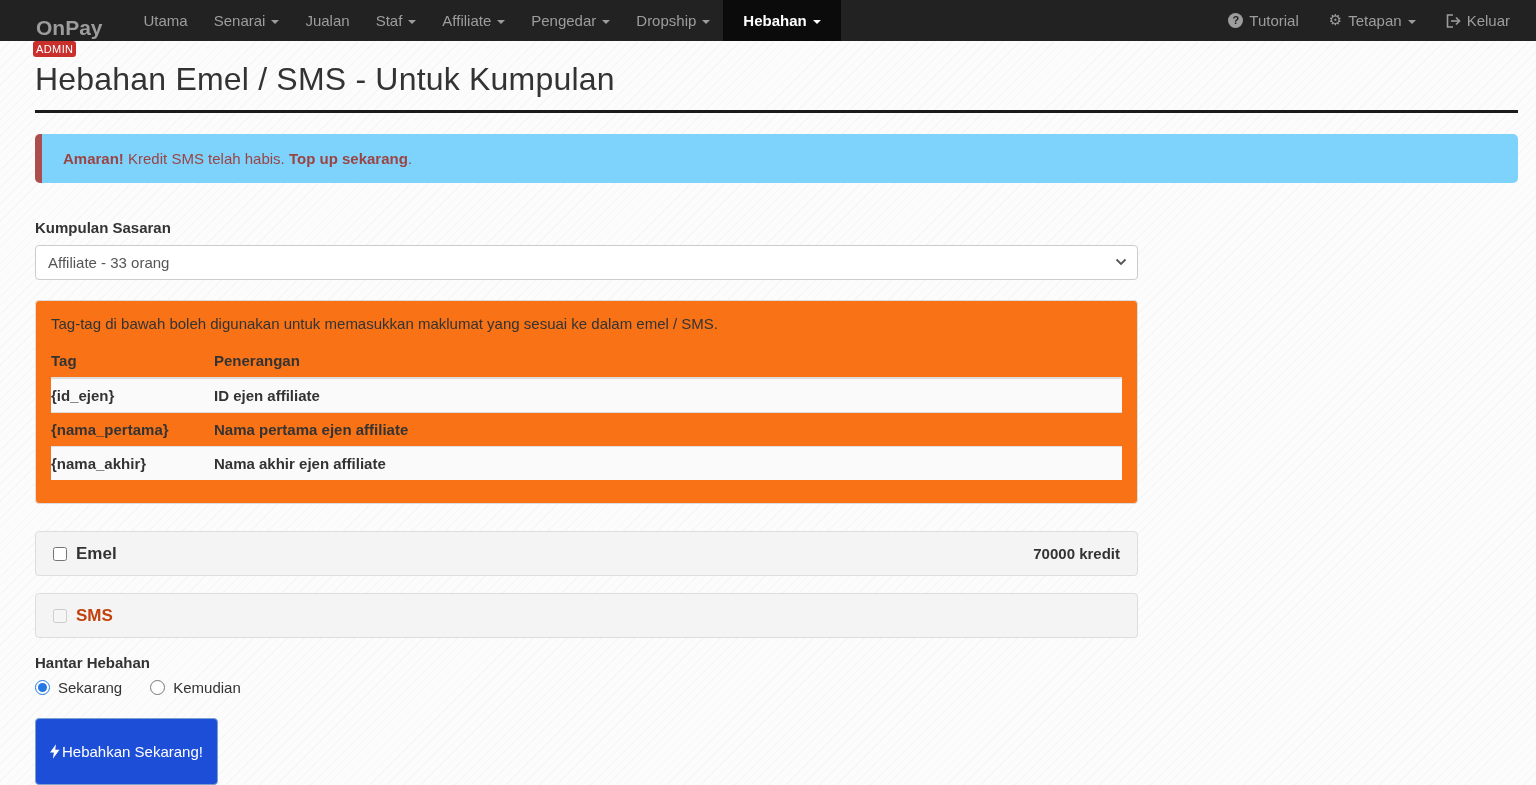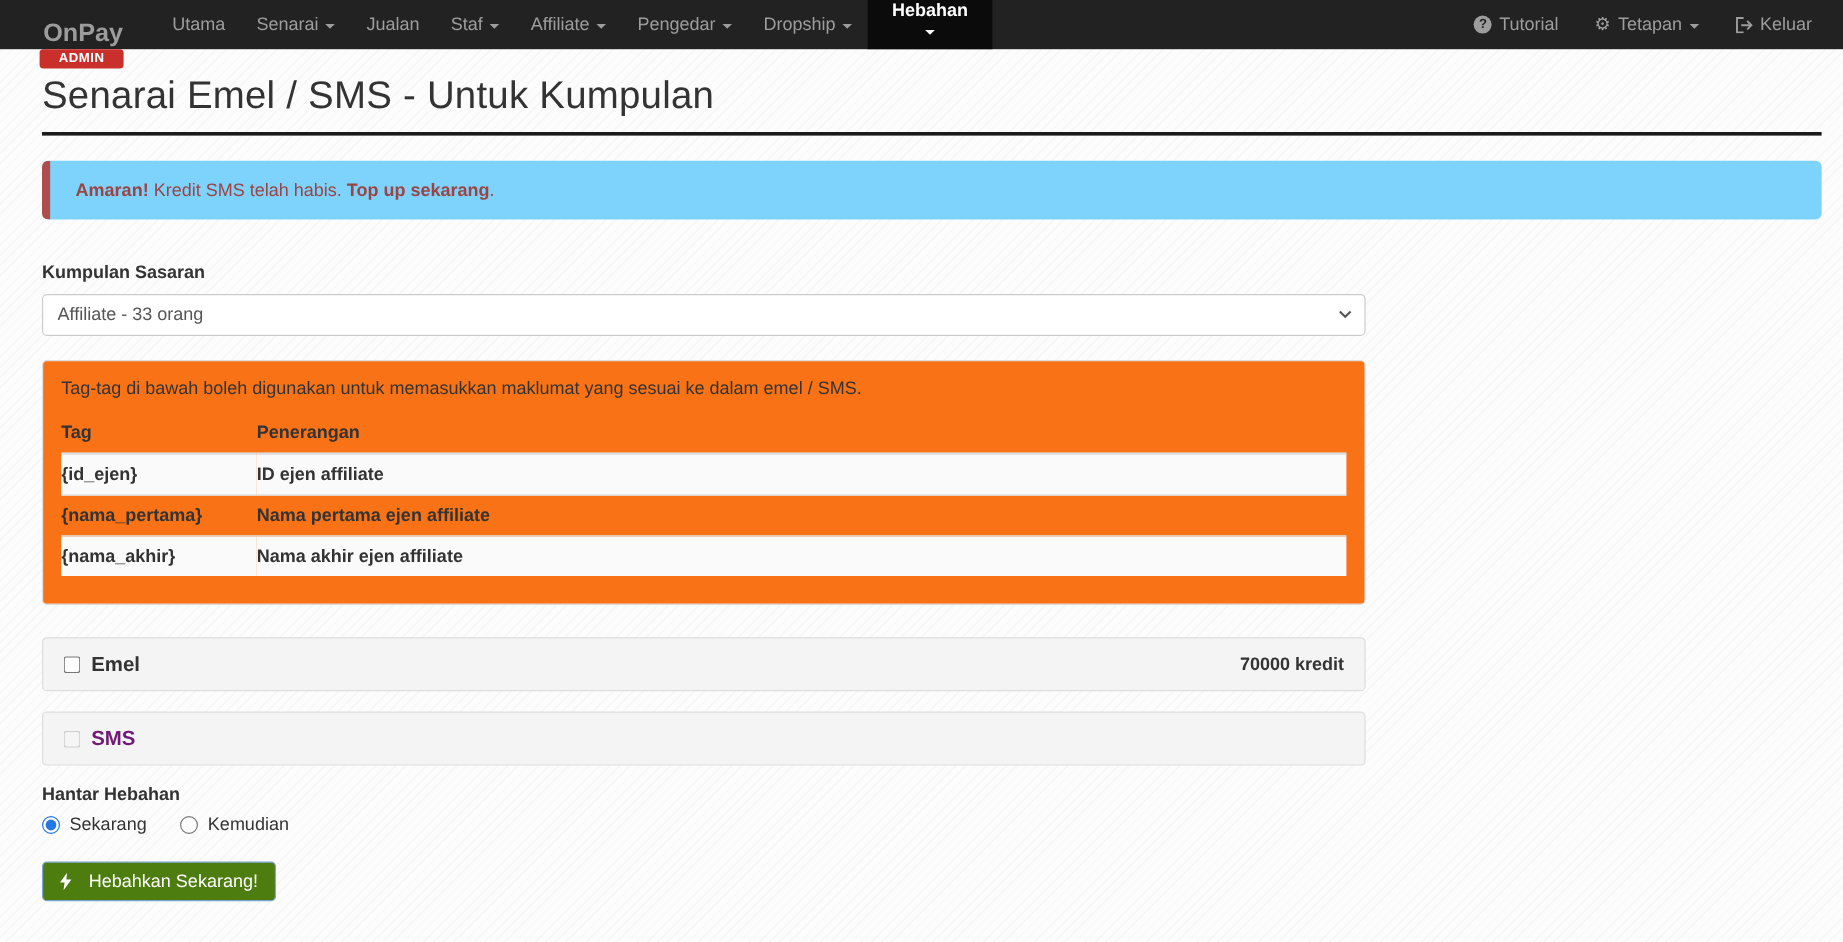--- a/index.html
+++ b/index.html
@@ -14,29 +14,29 @@
   
   .navbar {
     position:relative; height:41px; background:#222222;
     display:flex; align-items:stretch;
   }
   .brand {
     margin-left:36px; line-height:55px; font-size:21px; font-weight:700; color:#9c9c9c;
   }
   .admin-badge {
     position:absolute; left:33px; top:41px; z-index:5;
-    background:#c9302c; color:#fff; font-size:11px; font-weight:700;
-    padding:2px 16px; border-radius:3px; letter-spacing:.4px;
+    background:#c9302c; color:#fff; font-size:11px; font-weight:400;
+    padding:2px 3px; border-radius:3px; letter-spacing:.4px;
   }
   .nav-left { display:flex; list-style:none; margin-left:28px; }
   .nav-item {
     display:flex; align-items:center; gap:6px;
     padding:0 13px; color:#9d9d9d; font-size:15px; cursor:pointer; white-space:nowrap;
   }
-  .nav-item.active { background:#0b0b0b; color:#fff; font-weight:700; padding:0 20px;flex-direction:column; }
+  .nav-item.active { background:#0b0b0b; color:#fff; font-weight:700; padding:0 20px; }
   .caret {
     display:inline-block; width:0; height:0;
     border-left:4px solid transparent; border-right:4px solid transparent;
     border-top:4px solid currentColor; margin-top:2px;
   }
   .nav-right { margin-left:auto; display:flex; align-items:center; gap:30px; padding-right:26px; }
   .nav-right .nav-item { padding:0; }
   .q-circle {
     display:inline-block; width:15px; height:15px; border-radius:50%;
     background:#9d9d9d; color:#222; font-size:11px; font-weight:700;
@@ -94,34 +94,34 @@
   
   .channel-panel {
     display:flex; align-items:center; gap:9px;
     background:#f4f4f4; border:1px solid #ddd; border-radius:4px;
     height:45px; padding:0 17px;
   }
   .panel-emel { margin-top:27px; }
   .panel-sms { margin-top:17px; }
   .channel-panel input[type="checkbox"] { width:14px; height:14px; cursor:pointer; }
   .channel-label { font-size:17px; font-weight:700; color:#333; cursor:pointer; }
-  .channel-panel.disabled .channel-label { color:#701a75; cursor:default; }
+  .channel-panel.disabled .channel-label { color:#c2410c; cursor:default; }
   .credit { margin-left:auto; font-size:15px; font-weight:700; color:#333; }
 
   
   .send-label { margin-top:16px; font-size:15px; font-weight:700; color:#333; }
   .radio-row { margin-top:8px; display:flex; align-items:center; gap:8px; font-size:15px; color:#333; }
   .radio-row input[type="radio"] { width:15px; height:15px; accent-color:#2577e3; cursor:pointer; }
   .radio-row label { cursor:pointer; }
   .radio-gap { width:12px; }
 
   .submit-btn {
-    margin-top:22px; display:inline-flex; align-items:center; gap:14px;
-    background:#4d7c0f; border:1px solid #7aa2cc; border-radius:4px;
-    color:#fff; font-size:15px; padding:7px 14px; cursor:pointer;
+    margin-top:22px; display:inline-flex; align-items:center; gap:2px;
+    background:#1d4ed8; border:1px solid #7aa2cc; border-radius:4px;
+    color:#fff; font-size:15px; padding:24px 14px; cursor:pointer;
     font-family:"Liberation Sans", sans-serif;
   }
 </style>
 </head>
 <body>
 
 <nav class="navbar">
   <div class="brand">OnPay</div>
   <div class="admin-badge">ADMIN</div>
 
@@ -174,21 +174,21 @@
         <line x1="5" y1="7" x2="13" y2="7" stroke="#9d9d9d" stroke-width="1.6"></line>
         <path d="M10 3.5 L13.5 7 L10 10.5" fill="none" stroke="#9d9d9d" stroke-width="1.6"></path>
       </svg>
       <span>Keluar</span>
     </div>
   </div>
 </nav>
 
 <div class="container">
 
-  <h1 class="page-title">Senarai Emel / SMS - Untuk Kumpulan</h1>
+  <h1 class="page-title">Hebahan Emel / SMS - Untuk Kumpulan</h1>
 
   <div class="alert">
     <b>Amaran!</b><span> Kredit SMS telah habis. </span><a>Top up sekarang</a><span>.</span>
   </div>
 
   <div class="col-main">
 
     <label class="group-label">Kumpulan Sasaran</label>
     <div class="select-wrap">
       <select class="form-select">

